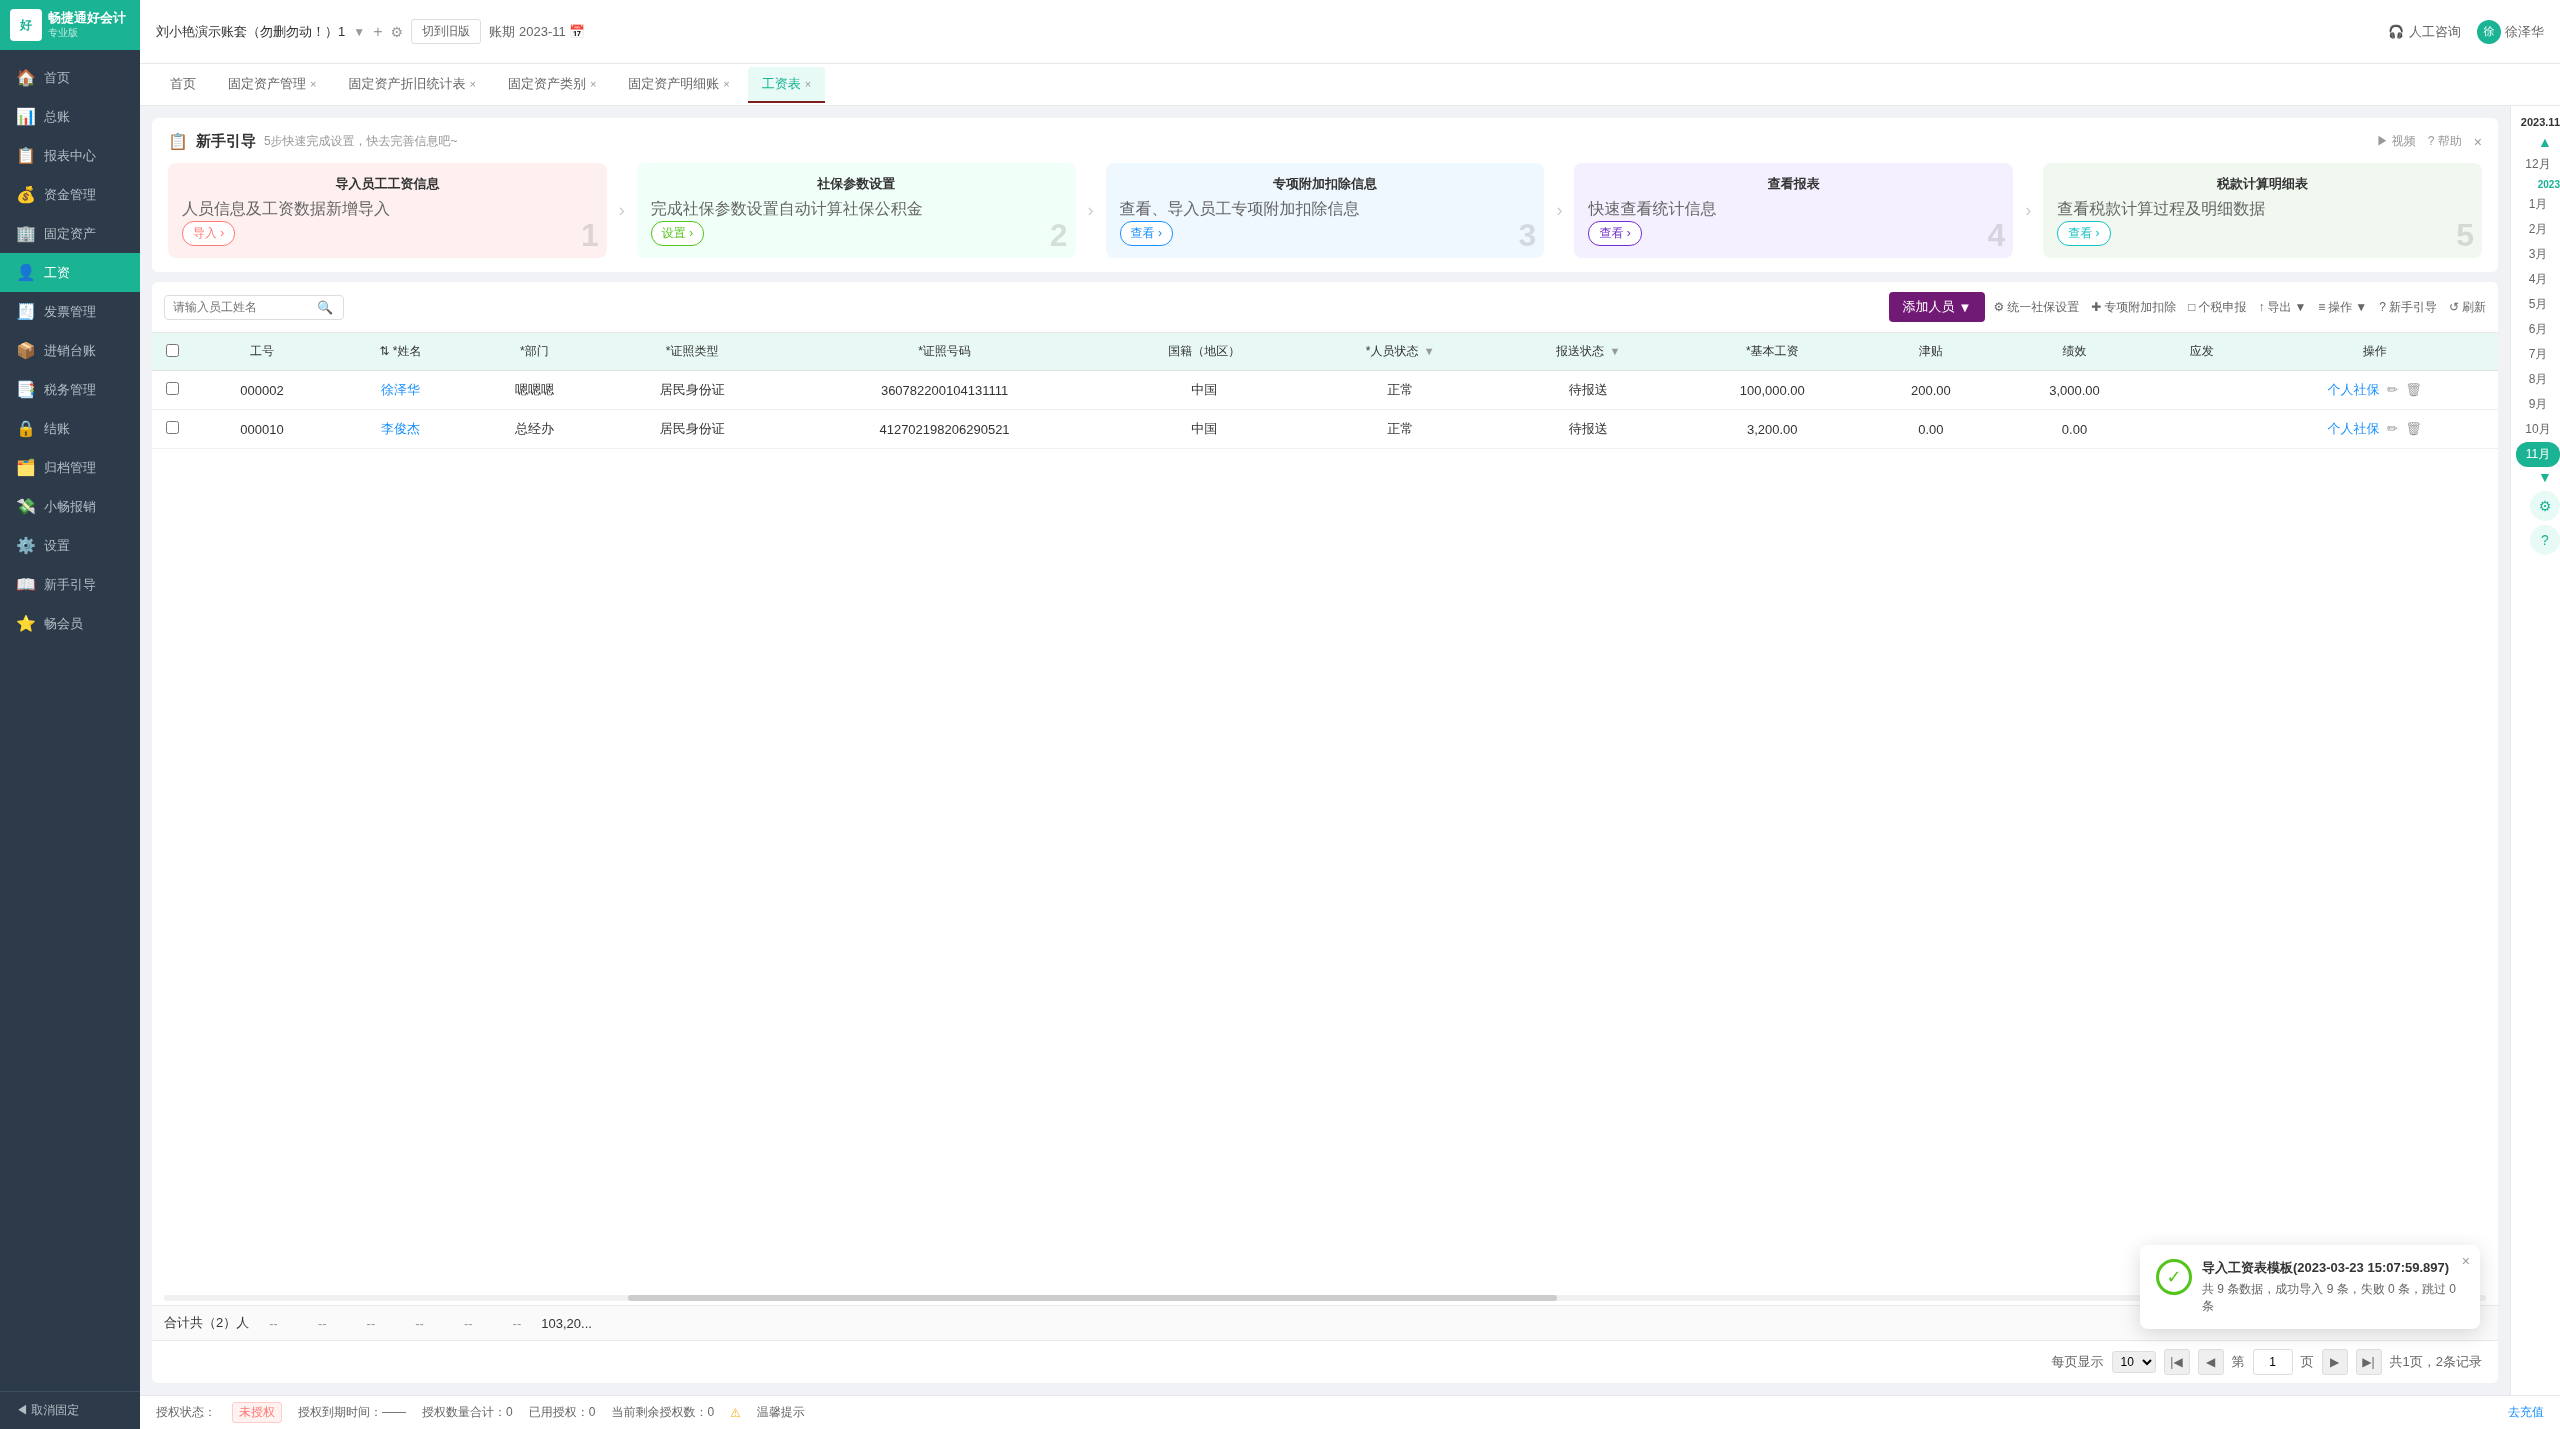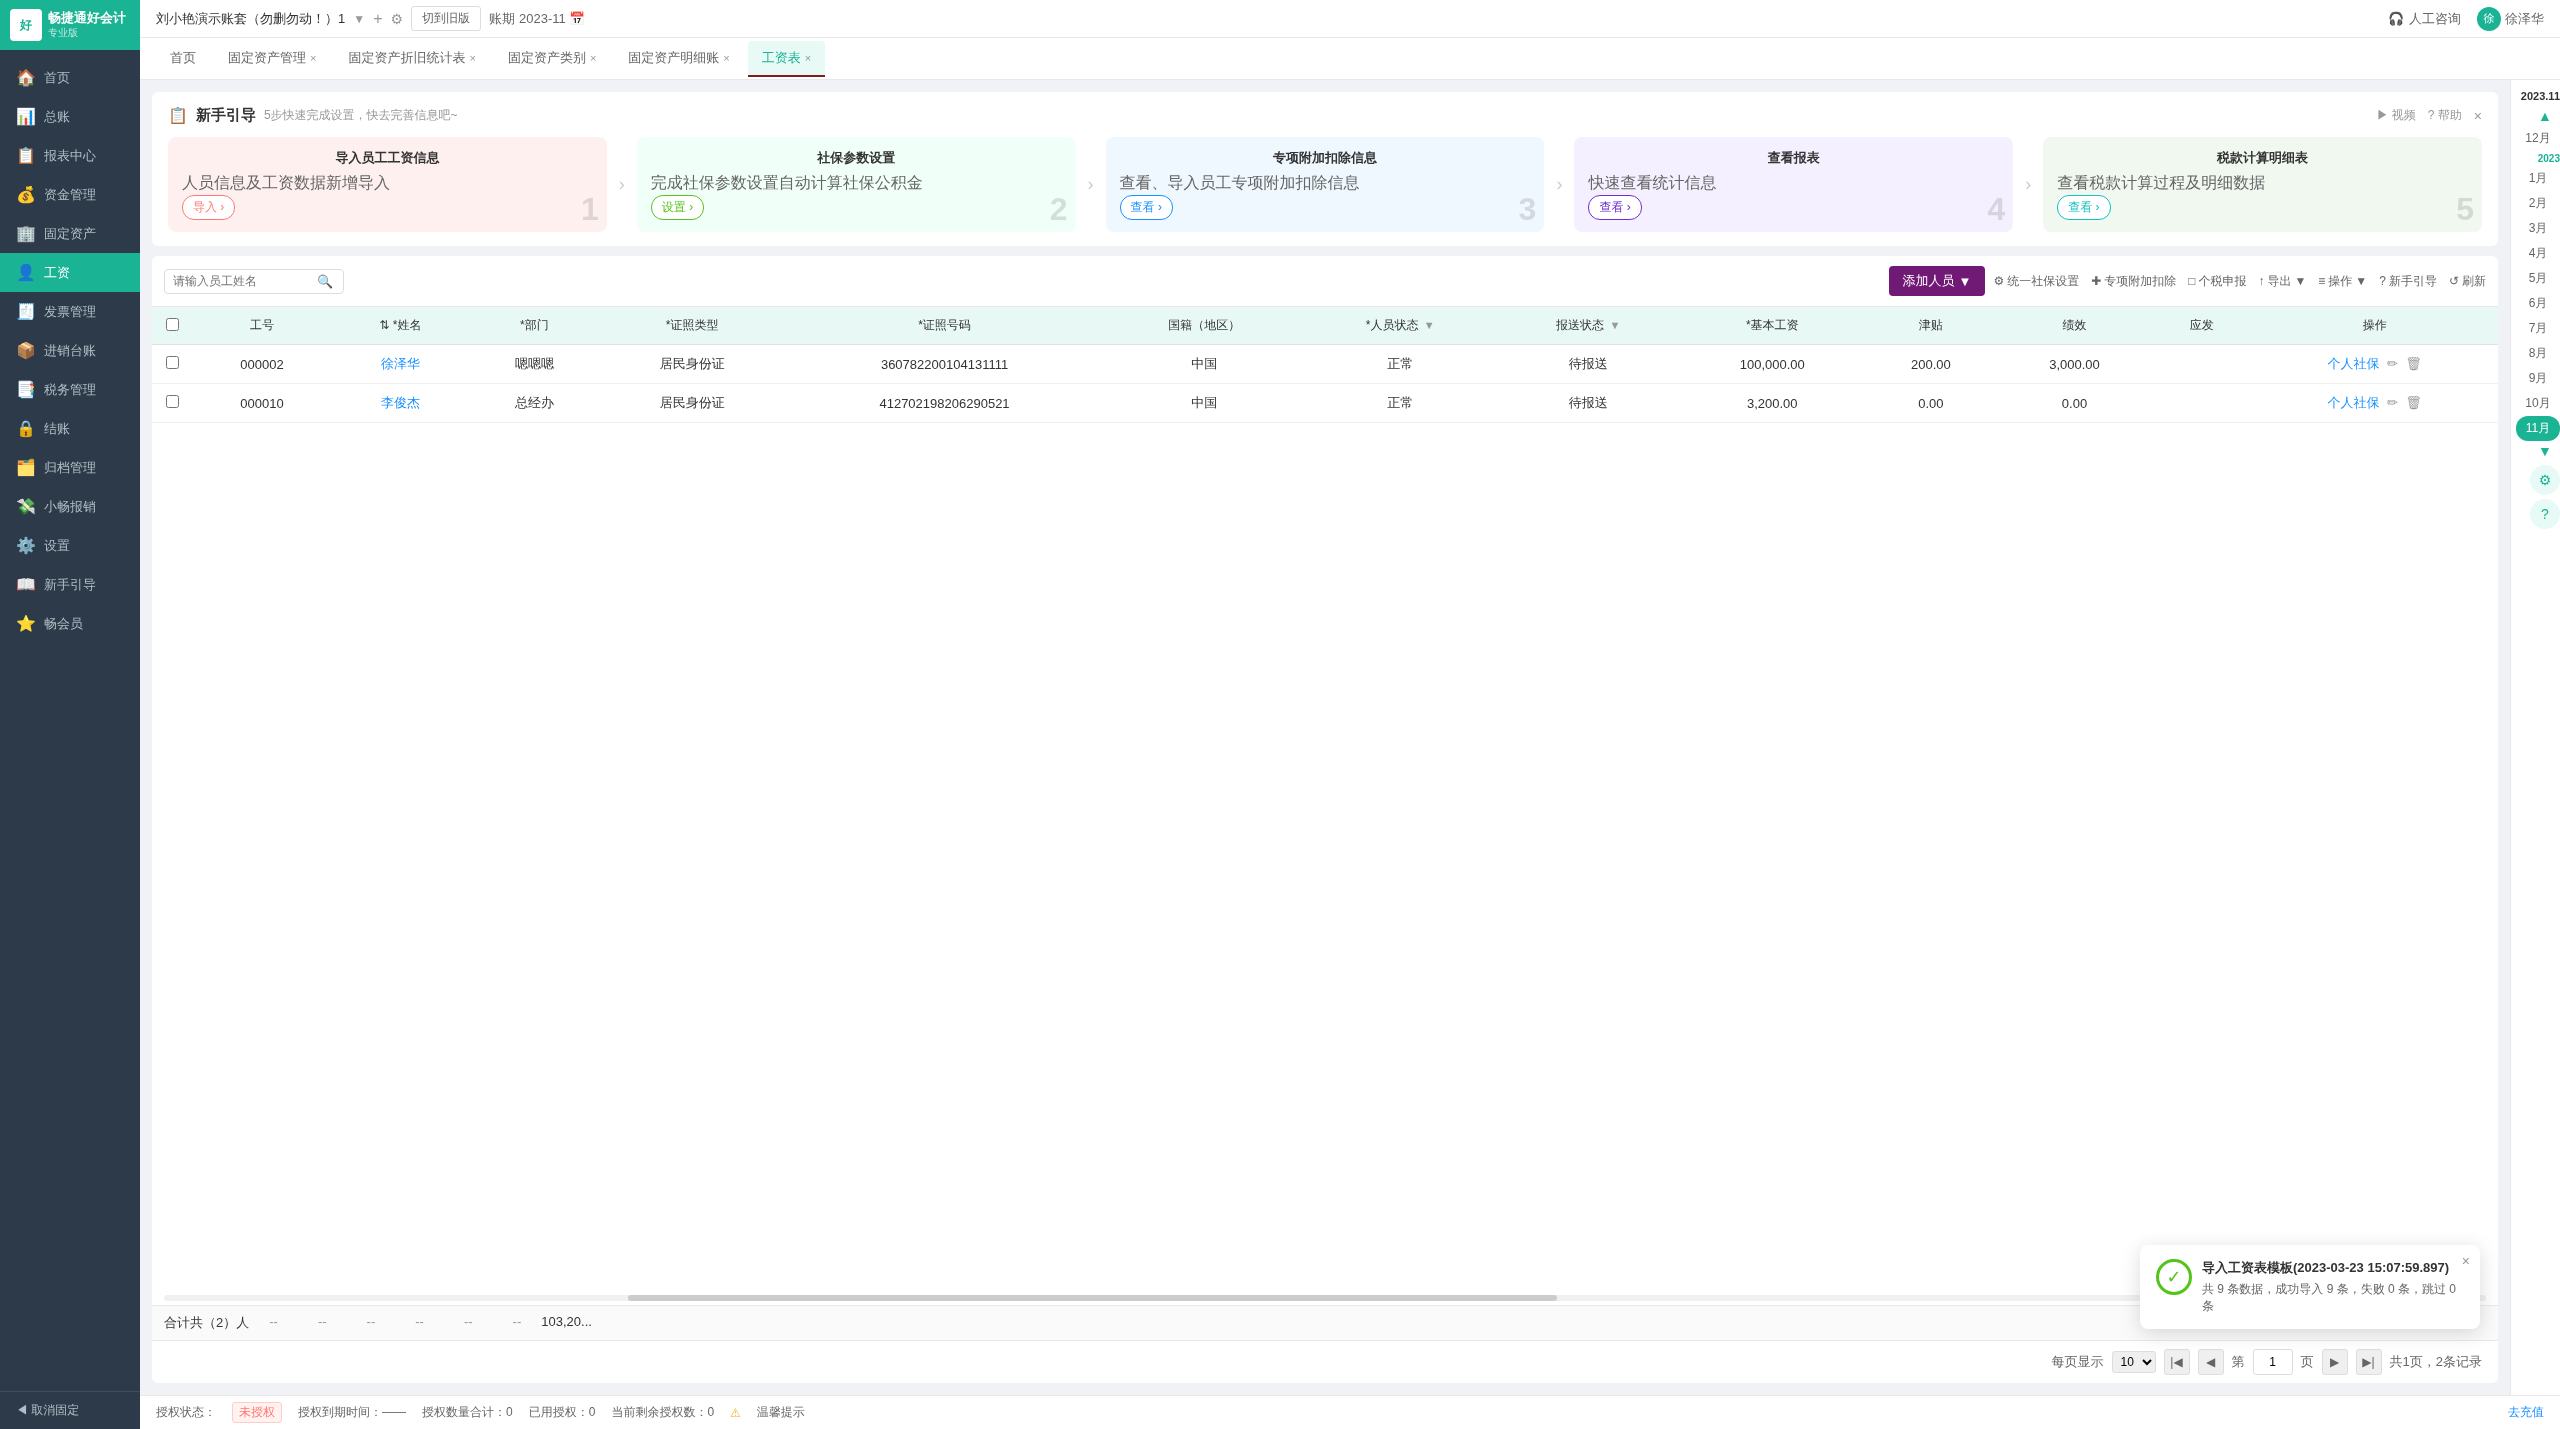--- a/index.html
+++ b/index.html
@@ -52,21 +52,21 @@
       flex: 1;
       display: flex;
       flex-direction: column;
       overflow: hidden;
       background: #f0f2f5;
     }
 
     
     .top-header {
       background: white;
-      height: 38px;
+      height: 64px;
       display: flex;
       align-items: center;
       padding: 4px 16px;
       gap: 8px;
       border-bottom: 1px solid #e8e8e8;
       flex-shrink: 0;
     }
     .company-name { font-size: 13px; color: #333; }
     .header-arrow { color: #999; font-size: 12px; cursor: pointer; }
     .header-btn {
@@ -220,21 +220,21 @@
     .link-text { color: #1890ff; cursor: pointer; }
     .checkbox-cell { width: 40px; }
     .checkbox-cell input { cursor: pointer; }
     .filter-icon { color: #999; font-size: 11px; margin-left: 2px; }
 
     
     .table-footer {
       padding: 8px 12px;
       background: #fafafa;
       border-top: 1px solid #e8e8e8;
-      display: flex; align-items: flex-start;
+      display: flex; align-items: center;
       flex-shrink: 0;
     }
 
     
     .pagination-bar {
       padding: 8px 16px;
       display: flex; align-items: center; justify-content: flex-end;
       gap: 8px; background: white; border-top: 1px solid #e8e8e8;
       flex-shrink: 0; font-size: 13px; color: #666;
     }

